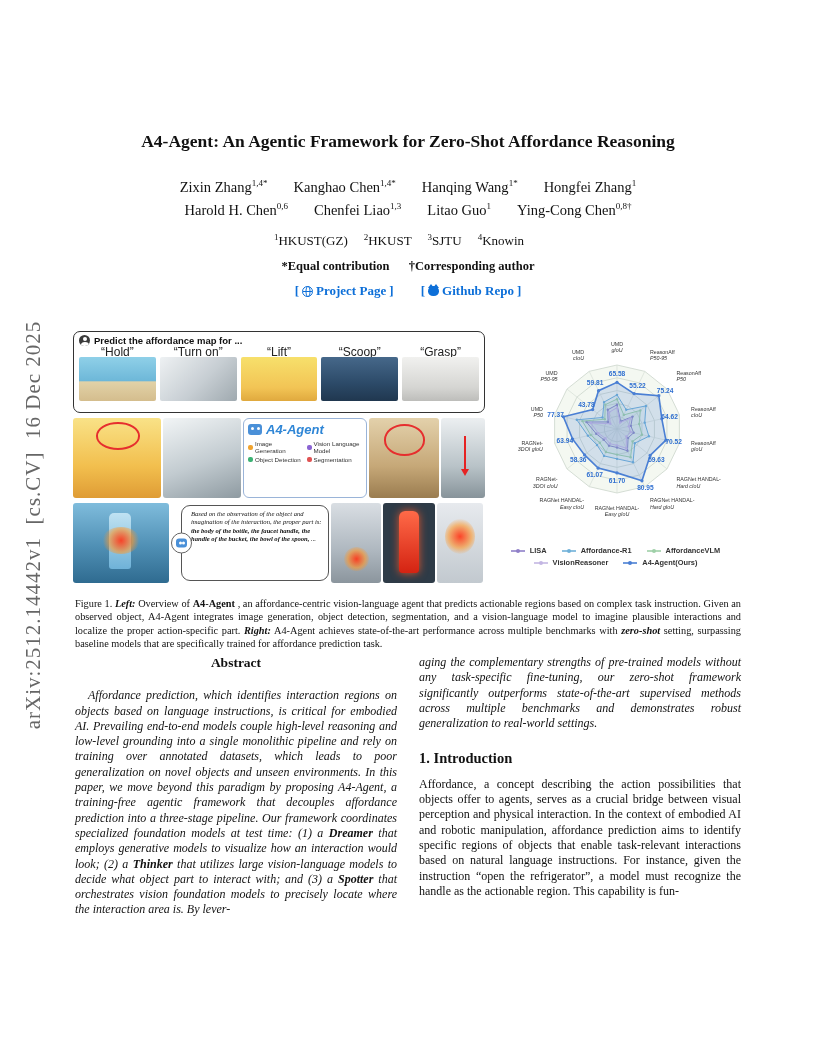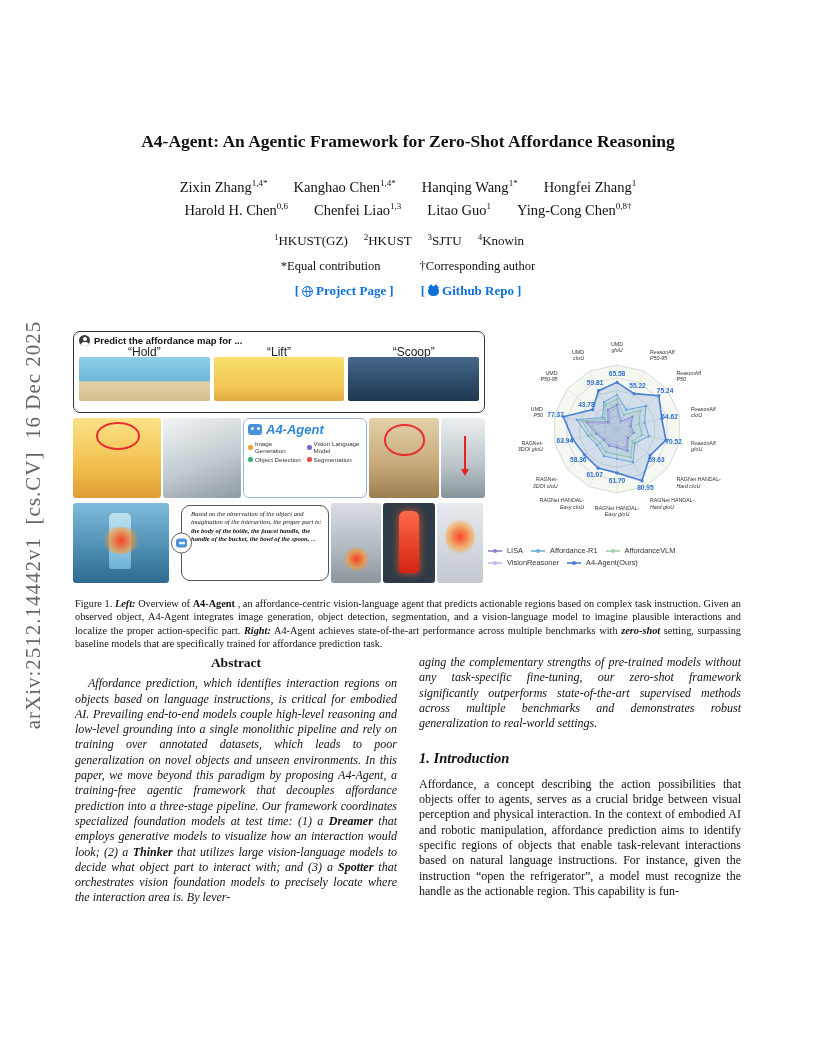--- a/index.html
+++ b/index.html
@@ -14,21 +14,21 @@
   
   .title{position:absolute;top:131px;left:75px;width:666px;text-align:center;
     font-size:17.5px;font-weight:bold;}
   .authors{position:absolute;top:176px;left:55px;width:706px;text-align:center;
     font-size:14.5px;line-height:23px;}
   .author{display:inline-block;margin:0 13px;white-space:nowrap;}
   sup.s{font-size:9px;vertical-align:super;line-height:0;}
   .affils{position:absolute;top:233px;left:66px;width:666px;text-align:center;font-size:13px;}
   .affil{display:inline-block;margin:0 8px;white-space:nowrap;}
   .notes{position:absolute;top:259px;left:75px;width:666px;text-align:center;font-size:12.5px;}
-  .note{display:inline-block;margin:0 18px;}
+  .note{display:inline-block;margin:0 8px;font-weight:bold;}
   .links{position:absolute;top:283px;left:75px;width:666px;text-align:center;
     font-size:13px;font-weight:bold;color:#0d6fd8;}
   .link{display:inline-flex;align-items:center;gap:3px;margin:0 12px;cursor:pointer;}
   .globe{width:11px;height:11px;border:1.4px solid #0d6fd8;border-radius:50%;
     position:relative;box-sizing:border-box;display:inline-block;}
   .globe::before{content:'';position:absolute;left:0;right:0;top:45%;border-top:1.1px solid #0d6fd8;}
   .globe::after{content:'';position:absolute;left:50%;top:-1px;bottom:-1px;width:5px;
     transform:translateX(-50%);border:1.1px solid #0d6fd8;border-radius:50%;box-sizing:border-box;}
   .octo{width:11px;height:10px;background:#0d6fd8;border-radius:50% 50% 46% 46%;
     position:relative;display:inline-block;}
@@ -89,35 +89,35 @@
   .red-circle{position:absolute;border:2px solid #e62e2e;border-radius:50%;}
   .red-arrow{position:absolute;width:2.5px;background:#e62222;}
   .red-arrow::after{content:'';position:absolute;bottom:-6px;left:-3.2px;
     border-left:4.5px solid transparent;border-right:4.5px solid transparent;border-top:7px solid #e62222;}
   .hotspot{position:absolute;border-radius:50%;
     background:radial-gradient(circle,rgba(255,55,25,.92) 0%,rgba(255,150,40,.6) 50%,rgba(255,220,70,0) 78%);}
 
   .fig-right{position:absolute;left:414px;top:-4px;width:256px;height:264px;
     font-family:"Liberation Sans","DejaVu Sans",sans-serif;}
   .legend{margin-top:1px;}
-  .legend-row{display:flex;gap:7px;margin-top:3px;}
+  .legend-row{display:flex;justify-content:center;gap:14px;margin-top:3px;font-weight:bold;}
   .legend-item{display:inline-flex;align-items:center;gap:4px;font-size:7.4px;color:#333;}
 
   
   .caption{position:absolute;top:597px;left:75px;width:666px;font-size:10.3px;line-height:13.4px;
     text-align:justify;color:#111;}
 
   
   .col{position:absolute;top:655px;width:322px;font-size:12px;line-height:15.3px;text-align:justify;}
   .col-left{left:75px;}
   .col-right{left:419px;}
-  .abstract-title{text-align:center;font-weight:bold;font-size:13.5px;margin-bottom:6px;}
+  .abstract-title{text-align:center;font-weight:bold;font-size:13.5px;margin-bottom:18px;}
   .abstract-body{font-style:italic;text-indent:13px;}
   .cont-para{font-style:italic;}
-  .section-title{font-weight:bold;font-size:14.5px;margin:20px 0 10px 0;text-align:left;font-style:italic;}
+  .section-title{font-weight:bold;font-size:14.5px;margin:20px 0 10px 0;text-align:left;}
 </style>
 </head>
 <body>
 
 <div class="page">
 
   <div class="arxiv-banner">arXiv:2512.14442v1  [cs.CV]  16 Dec 2025</div>
 
   <div class="title">A4-Agent: An Agentic Framework for Zero-Shot Affordance Reasoning</div>
 
@@ -154,26 +154,34 @@
         <div class="strip-header">
           <span class="person"></span>
           <span>Predict the affordance map for ...</span>
         </div>
         <div class="strip-row" id="strip-row">
             <div class="strip-col">
               <div class="strip-label">“Hold”</div>
               <div class="strip-img img-0"></div>
             </div>
             <div class="strip-col">
+              <div class="strip-label">“Turn on”</div>
+              <div class="strip-img img-1"></div>
+            </div>
+            <div class="strip-col">
               <div class="strip-label">“Lift”</div>
               <div class="strip-img img-2"></div>
             </div>
             <div class="strip-col">
               <div class="strip-label">“Scoop”</div>
               <div class="strip-img img-3"></div>
+            </div>
+            <div class="strip-col">
+              <div class="strip-label">“Grasp”</div>
+              <div class="strip-img img-4"></div>
             </div>
           </div>
       </div>
 
       <div class="fig-row">
         <div class="ph ph-bucket-cartoon">
           <div class="red-circle" style="left:26%;top:5%;width:46%;height:30%;"></div>
         </div>
         <div class="ph ph-faucet"></div>
         <div class="agent-box">

